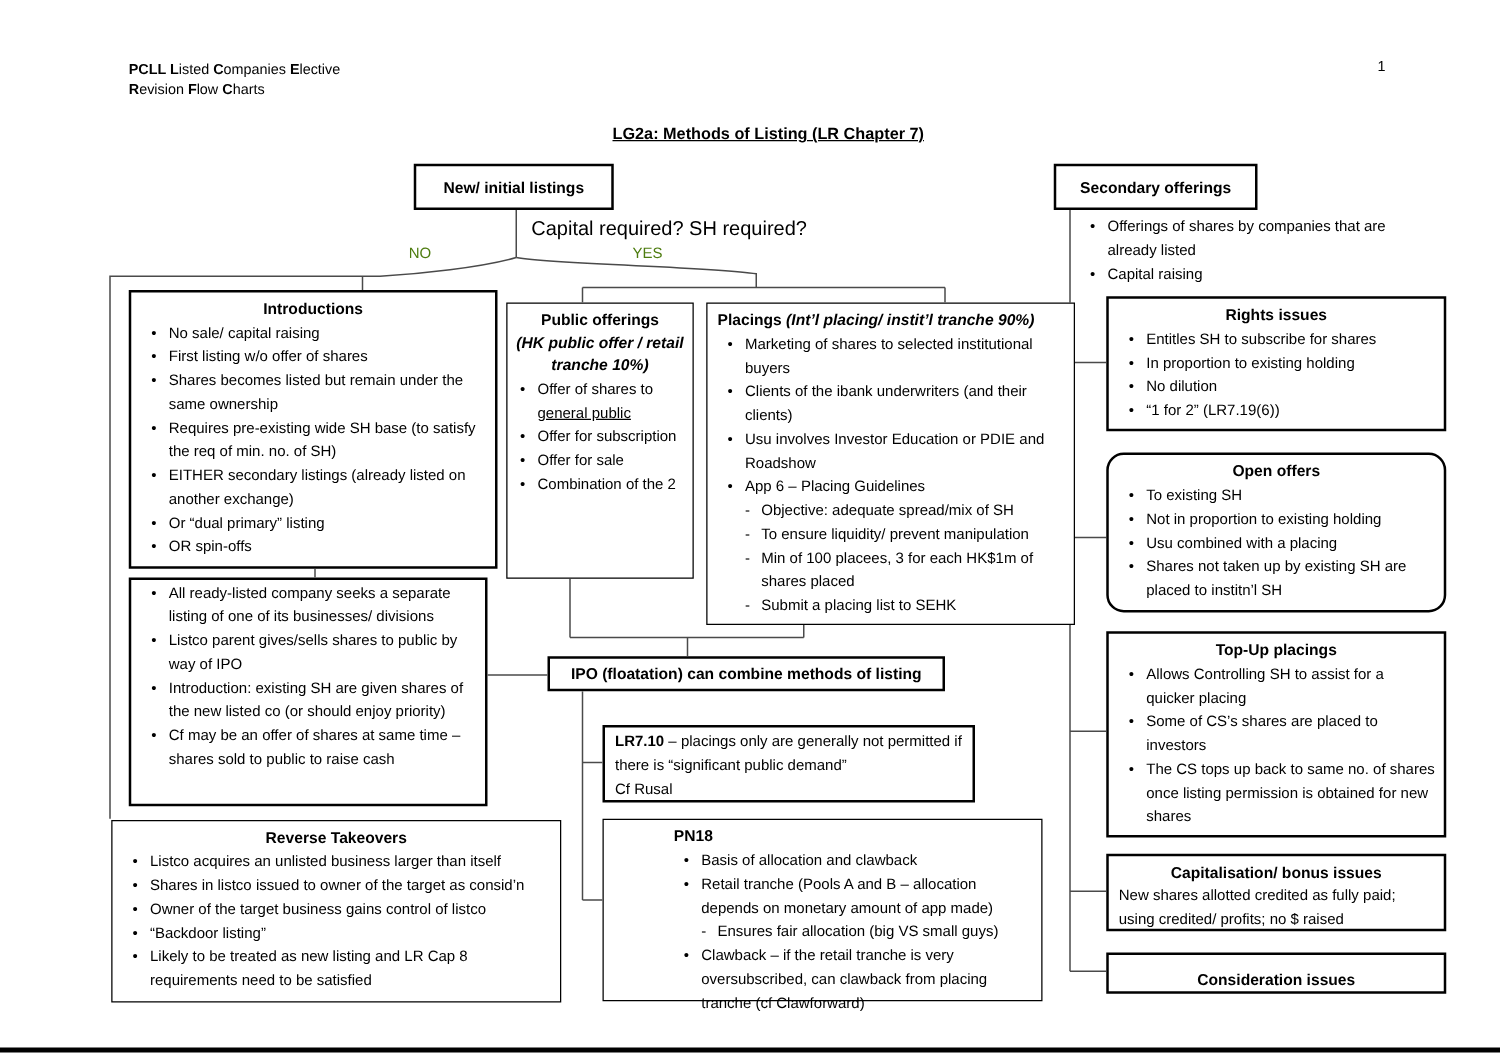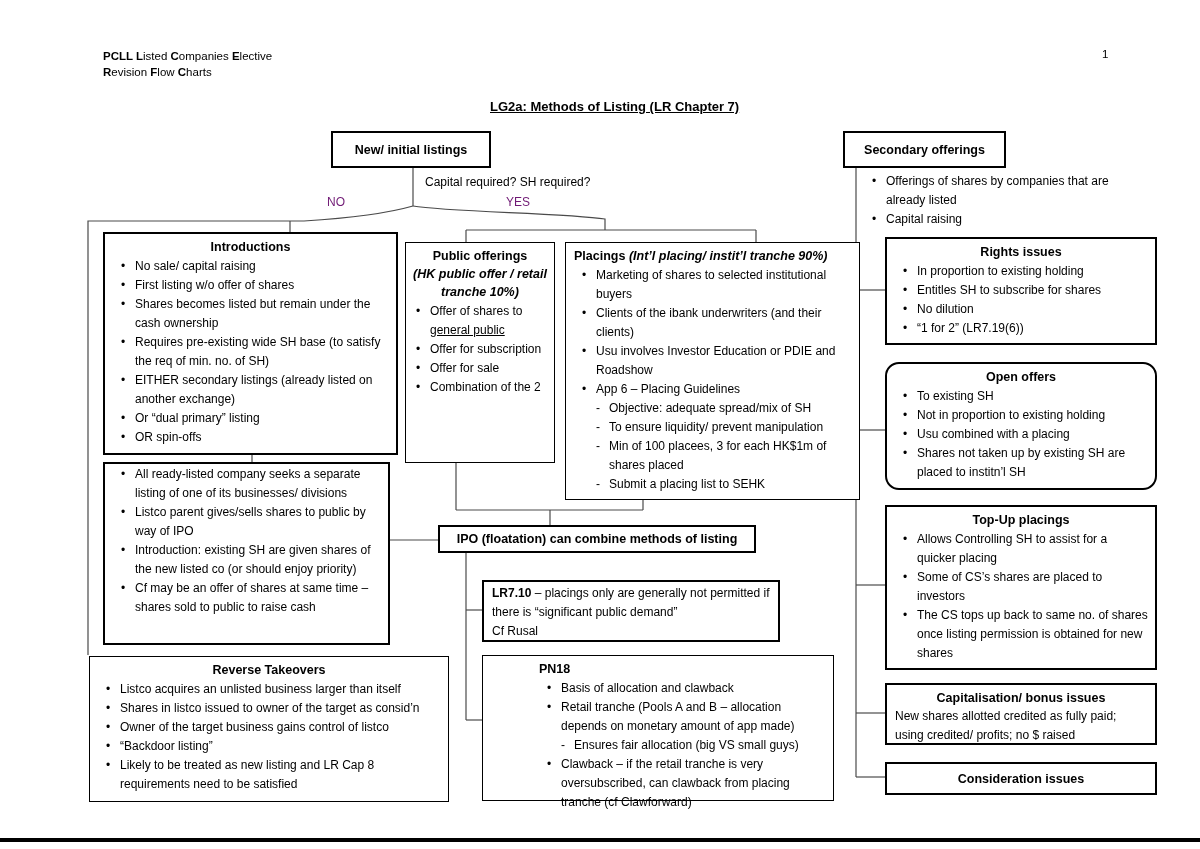--- a/index.html
+++ b/index.html
@@ -4,22 +4,22 @@
 <style>
   html,body { margin:0; padding:0; background:#e8e8e8; }
   .canvas {
     position:relative; width:1200px; height:849px; background:#ffffff;
     font-family:"Liberation Sans", sans-serif; color:#000; overflow:hidden;
   }
   .abs { position:absolute; }
   .hdr { font-size:11.5px; line-height:16px; }
   .pagenum { font-size:11.5px; }
   .doc-title { font-size:13px; font-weight:bold; text-decoration:underline; white-space:nowrap; }
-  .q-text { font-size:12px; }
-  .branch-label { font-size:12px; color:#701a75; }
+  .q-text { font-size:16px; }
+  .branch-label { font-size:12px; color:#4d7c0f; }
   .box {
     position:absolute; background:#fff; border:2px solid #000;
     box-sizing:border-box; z-index:2; font-size:12px; line-height:19px;
   }
   .box.thin { border-width:1px; }
   .box.med { border-width:1.5px; }
   .bt { font-weight:bold; font-size:12.5px; text-align:center; line-height:18px; padding-top:4px; }
   .bt.left { text-align:left; padding-left:8px; }
   .bt .it { font-style:italic; }
   .box ul { margin:1px 0 0 0; padding:0 6px 0 30px; list-style:none; }
@@ -90,21 +90,21 @@
       <li style="position:relative;"><span style="position:absolute; left:-14px;">•</span><span>Offerings of shares by companies that are already listed</span></li>
       <li style="position:relative;"><span style="position:absolute; left:-14px;">•</span><span>Capital raising</span></li>
     </ul>
   </div>
 
   <div class="box" style="left:103px; top:232px; width:295px; height:223px;">
     <div class="bt">Introductions</div>
     <ul>
       <li>No sale/ capital raising</li>
       <li>First listing w/o offer of shares</li>
-      <li>Shares becomes listed but remain under the cash ownership</li>
+      <li>Shares becomes listed but remain under the same ownership</li>
       <li>Requires pre-existing wide SH base (to satisfy the req of min. no. of SH)</li>
       <li>EITHER secondary listings (already listed on another exchange)</li>
       <li>Or “dual primary” listing</li>
       <li>OR spin-offs</li>
     </ul>
   </div>
 
   <div class="box med" style="left:405px; top:242px; width:150px; height:221px;">
     <div class="bt"><span>Public offerings</span><br><span class="it">(HK public offer / retail tranche 10%)</span></div>
     <ul style="padding-left:24px;">
@@ -165,22 +165,22 @@
       <li><span>Retail tranche (Pools A and B – allocation depends on monetary amount of app made)</span>
         <div class="dash">Ensures fair allocation (big VS small guys)</div>
       </li>
       <li>Clawback – if the retail tranche is very oversubscribed, can clawback from placing tranche (cf Clawforward)</li>
     </ul>
   </div>
 
   <div class="box" style="left:885px; top:237px; width:272px; height:108px;">
     <div class="bt">Rights issues</div>
     <ul>
+      <li>Entitles SH to subscribe for shares</li>
       <li>In proportion to existing holding</li>
-      <li>Entitles SH to subscribe for shares</li>
       <li>No dilution</li>
       <li>“1 for 2” (LR7.19(6))</li>
     </ul>
   </div>
 
   <div class="box" style="left:885px; top:362px; width:272px; height:128px;border-radius:14px;">
     <div class="bt">Open offers</div>
     <ul>
       <li>To existing SH</li>
       <li>Not in proportion to existing holding</li>
@@ -196,19 +196,19 @@
       <li>Some of CS’s shares are placed to investors</li>
       <li>The CS tops up back to same no. of shares once listing permission is obtained for new shares</li>
     </ul>
   </div>
 
   <div class="box" style="left:885px; top:683px; width:272px; height:62px;">
     <div class="bt">Capitalisation/ bonus issues</div>
     <div class="plain-text">New shares allotted credited as fully paid; using credited/ profits; no $ raised</div>
   </div>
 
-  <div class="box center-box" style="left:885px; top:762px; width:272px; height:33px;">
+  <div class="box center-box" style="left:885px; top:762px; width:272px; height:33px;align-items:flex-end;">
     <div class="bt">Consideration issues</div>
   </div>
 
   <div class="bottom-rule"></div>
 
 </div>
 
 </body></html>

